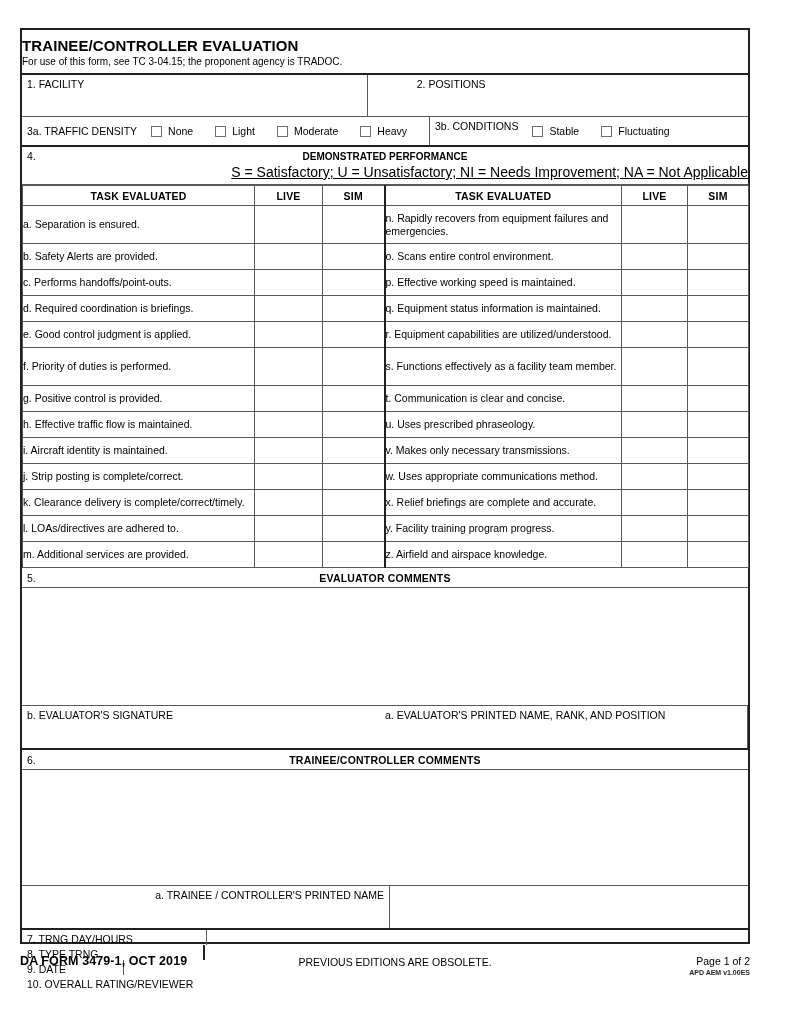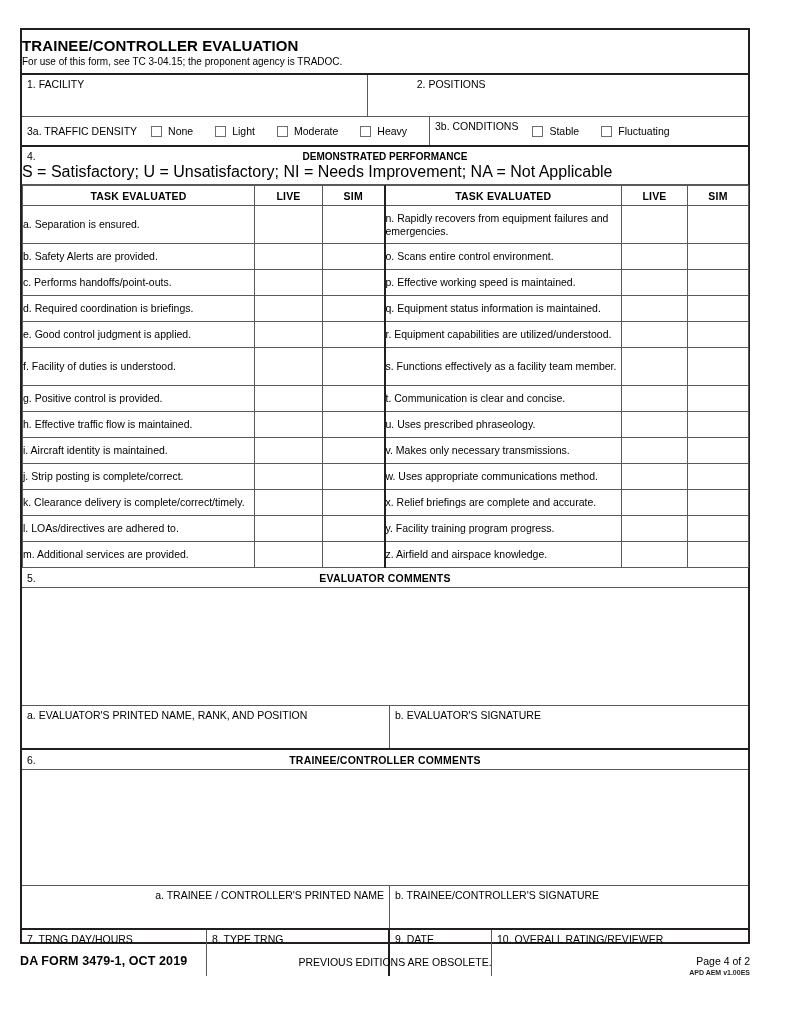--- a/index.html
+++ b/index.html
@@ -125,24 +125,25 @@
     font-size: 10.5px;
   }
   .perf-title {
     text-align: center;
     font-size: 10px;
     font-weight: bold;
     padding-top: 3px;
     line-height: 13px;
   }
   .perf-legend {
-    text-align: left;
-    font-size: 16px;
+    text-align: right;
+    font-size: 14px;
     padding-top: 3px;
     line-height: 12px;
+    text-decoration: underline;
   }
 
   
   .task-table {
     width: 100%;
     border-collapse: collapse;
     table-layout: fixed;
   }
   .task-table td, .task-table th {
     border: 1px solid #58595b;
@@ -182,21 +183,21 @@
   .sec-title {
     text-align: center;
     font-size: 10.5px;
     font-weight: bold;
     padding-top: 4px;
     letter-spacing: 0.2px;
   }
   .comment-area-1 { height: 117px; }
   .comment-area-2 { height: 115px; }
   .sig-row { height: 44px; }
-  .bottom-row { height: 46px; }
+  .bottom-row { height: 46px; flex-direction: column; }
 
   
   .footer {
     position: absolute;
     left: 20px;
     top: 952px;
     width: 730px;
     height: 40px;
   }
   .footer-left {
@@ -343,21 +344,21 @@
           </tr>
           <tr class="r1">
             <td class="td-task">e. Good control judgment is applied.</td>
             <td class="td-mark"></td>
             <td class="td-mark"></td>
             <td class="td-task mid-sep">r. Equipment capabilities are utilized/understood.</td>
             <td class="td-mark"></td>
             <td class="td-mark"></td>
           </tr>
           <tr class="r2">
-            <td class="td-task">f. Facility of duties is understood.</td>
+            <td class="td-task">f. Priority of duties is performed.</td>
             <td class="td-mark"></td>
             <td class="td-mark"></td>
             <td class="td-task mid-sep">s. Functions effectively as a facility team member.</td>
             <td class="td-mark"></td>
             <td class="td-mark"></td>
           </tr>
           <tr class="r1">
             <td class="td-task">g. Positive control is provided.</td>
             <td class="td-mark"></td>
             <td class="td-mark"></td>
@@ -416,41 +417,38 @@
         </tbody>
     </table>
 
     <div class="sec-banner hline">
       <span class="sec-num">5.</span>
       <div class="sec-title">EVALUATOR COMMENTS</div>
     </div>
     <div class="comment-area-1 hline"></div>
 
     <div class="row hline-dark sig-row">
+      <div class="cell" style="width:358px;">
+        <span class="field-label">b. EVALUATOR'S SIGNATURE</span>
+      </div>
       <div class="cell vline" style="width:368px;">
         <span class="field-label">a. EVALUATOR'S PRINTED NAME, RANK, AND POSITION</span>
-      </div>
-      <div class="cell" style="width:358px;">
-        <span class="field-label">b. EVALUATOR'S SIGNATURE</span>
       </div>
     </div>
 
     <div class="sec-banner hline">
       <span class="sec-num">6.</span>
       <div class="sec-title">TRAINEE/CONTROLLER COMMENTS</div>
     </div>
     <div class="comment-area-2 hline"></div>
 
     <div class="row hline-dark sig-row">
       <div class="cell vline" style="width:368px;text-align:right;">
         <span class="field-label">a. TRAINEE / CONTROLLER'S PRINTED NAME</span>
       </div>
-      <div class="cell" style="width:358px;">
-        <span class="field-label">b. TRAINEE/CONTROLLER'S SIGNATURE</span>
-      </div>
     </div>
 
     <div class="row bottom-row">
       <div class="cell vline" style="width:185px;">
         <span class="field-label">7. TRNG DAY/HOURS</span>
       </div>
       <div class="cell vline-dark" style="width:183px;">
         <span class="field-label">8. TYPE TRNG</span>
       </div>
       <div class="cell vline" style="width:102px;">
@@ -459,17 +457,17 @@
       <div class="cell" style="width:256px;">
         <span class="field-label">10. OVERALL RATING/REVIEWER</span>
       </div>
     </div>
 
   </div>
 
   <div class="footer">
     <div class="footer-left">DA FORM 3479-1, OCT 2019</div>
     <div class="footer-center">PREVIOUS EDITIONS ARE OBSOLETE.</div>
-    <div class="footer-right">Page 4 of 2</div>
+    <div class="footer-right">Page 1 of 2</div>
     <div class="footer-version">APD AEM v1.00ES</div>
   </div>
 
 </div>
 
 </body></html>

